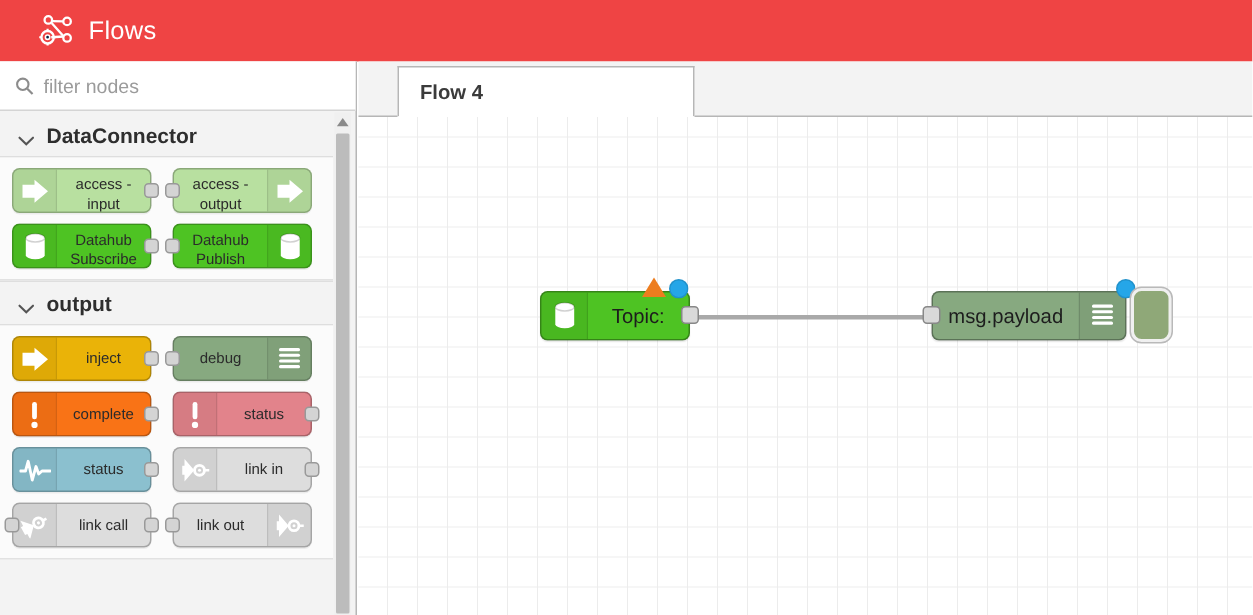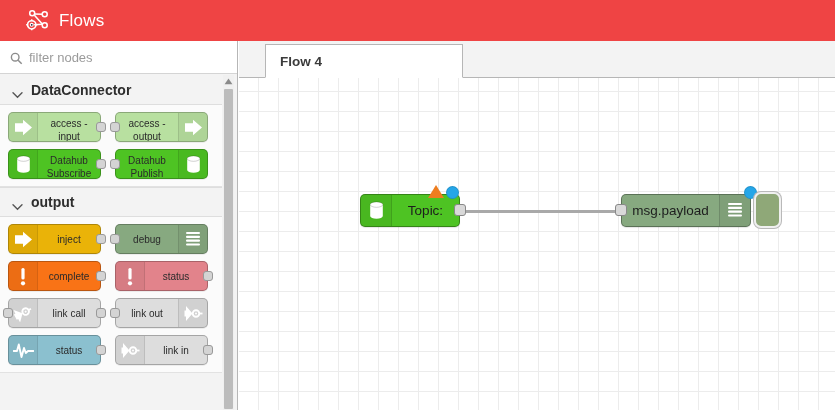--- a/index.html
+++ b/index.html
@@ -418,20 +418,49 @@
       </svg>
               </div>
               <div class="plabel">
           <span>status</span>
 
         </div>
               <span class="port out"></span>
             </div>
           </div>
           <div class="node-row">
+            <div class="pnode" style="background: rgb(139, 192, 207);">
+              <div class="icon-box">
+                <svg width="21" height="17" viewBox="0 0 21 17">
+        <polyline points="0.5,9 4,9 5.8,2.5 8.5,15 11,6 12.8,11 15,9 20.5,9" fill="none" stroke="#ffffff" stroke-width="1.9" stroke-linejoin="round" stroke-linecap="round"></polyline>
+      </svg>
+              </div>
+              <div class="plabel">
+          <span>status</span>
+
+        </div>
+              <span class="port out"></span>
+            </div>
+            <div class="pnode" style="background: rgb(221, 221, 221);">
+              <div class="icon-box">
+                <svg width="19" height="17" viewBox="0 0 19 17">
+        <polygon points="2,1 8.5,8.5 2,16 2,11.5 0.5,11.5 0.5,5.5 2,5.5" fill="#ffffff"></polygon>
+        <circle cx="12" cy="8.5" r="3.3" fill="none" stroke="#ffffff" stroke-width="1.9"></circle>
+        <circle cx="12" cy="8.5" r="1" fill="#ffffff"></circle>
+        <line x1="15.5" y1="8.5" x2="18.5" y2="8.5" stroke="#ffffff" stroke-width="1.8"></line>
+      </svg>
+              </div>
+              <div class="plabel">
+          <span>link in</span>
+
+        </div>
+              <span class="port out"></span>
+            </div>
+          </div>
+          <div class="node-row">
             <div class="pnode" style="background: rgb(221, 221, 221);">
               <div class="icon-box">
                 <svg width="20" height="18" viewBox="0 0 20 18">
         <g transform="rotate(-28 10 9)">
           <polygon points="3,2 9.5,9 3,16 3,12 1.3,12 1.3,6 3,6" fill="#ffffff"></polygon>
           <circle cx="13" cy="9" r="3.3" fill="none" stroke="#ffffff" stroke-width="1.9"></circle>
           <circle cx="13" cy="9" r="1" fill="#ffffff"></circle>
           <line x1="16.4" y1="9" x2="19" y2="9" stroke="#ffffff" stroke-width="1.8"></line>
         </g>
       </svg>
@@ -450,49 +479,20 @@
         <circle cx="12" cy="8.5" r="3.3" fill="none" stroke="#ffffff" stroke-width="1.9"></circle>
         <circle cx="12" cy="8.5" r="1" fill="#ffffff"></circle>
         <line x1="15.5" y1="8.5" x2="18.5" y2="8.5" stroke="#ffffff" stroke-width="1.8"></line>
       </svg>
               </div>
               <div class="plabel">
           <span>link out</span>
 
         </div>
               <span class="port in"></span>
-            </div>
-          </div>
-          <div class="node-row">
-            <div class="pnode" style="background: rgb(139, 192, 207);">
-              <div class="icon-box">
-                <svg width="21" height="17" viewBox="0 0 21 17">
-        <polyline points="0.5,9 4,9 5.8,2.5 8.5,15 11,6 12.8,11 15,9 20.5,9" fill="none" stroke="#ffffff" stroke-width="1.9" stroke-linejoin="round" stroke-linecap="round"></polyline>
-      </svg>
-              </div>
-              <div class="plabel">
-          <span>status</span>
-
-        </div>
-              <span class="port out"></span>
-            </div>
-            <div class="pnode" style="background: rgb(221, 221, 221);">
-              <div class="icon-box">
-                <svg width="19" height="17" viewBox="0 0 19 17">
-        <polygon points="2,1 8.5,8.5 2,16 2,11.5 0.5,11.5 0.5,5.5 2,5.5" fill="#ffffff"></polygon>
-        <circle cx="12" cy="8.5" r="3.3" fill="none" stroke="#ffffff" stroke-width="1.9"></circle>
-        <circle cx="12" cy="8.5" r="1" fill="#ffffff"></circle>
-        <line x1="15.5" y1="8.5" x2="18.5" y2="8.5" stroke="#ffffff" stroke-width="1.8"></line>
-      </svg>
-              </div>
-              <div class="plabel">
-          <span>link in</span>
-
-        </div>
-              <span class="port out"></span>
             </div>
           </div>
         </div>
       </div>
 
     <div class="pal-scrollbar"></div>
     <div class="pal-scroll-up">
       <svg width="9" height="7" viewBox="0 0 9 7">
           <polygon points="4.5,0.6 8.4,6.2 0.6,6.2" fill="#8a8a8a"></polygon>
         </svg>

